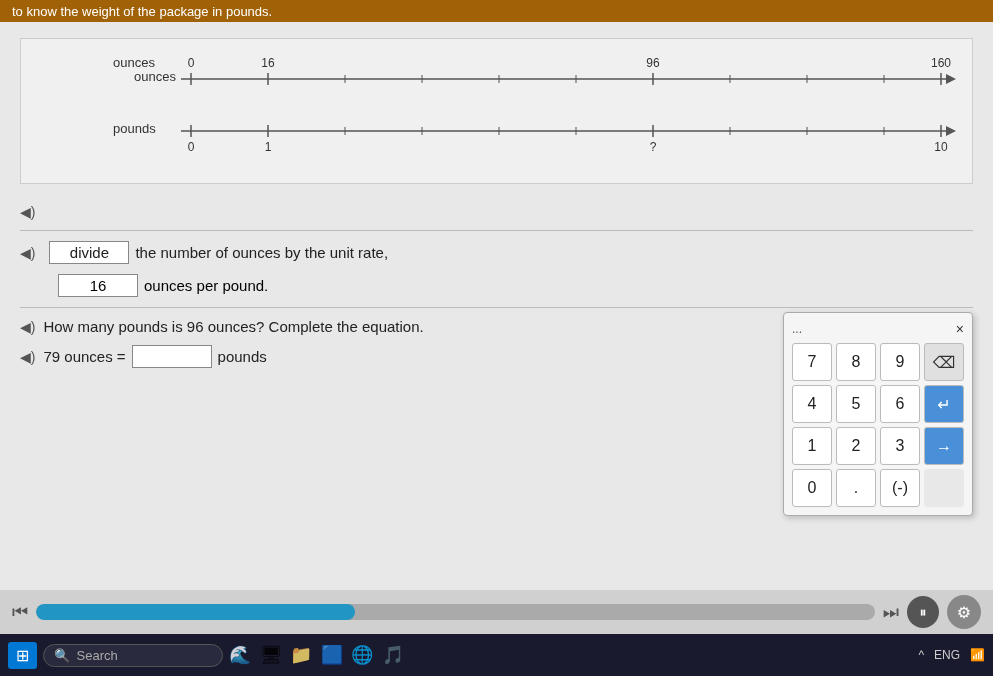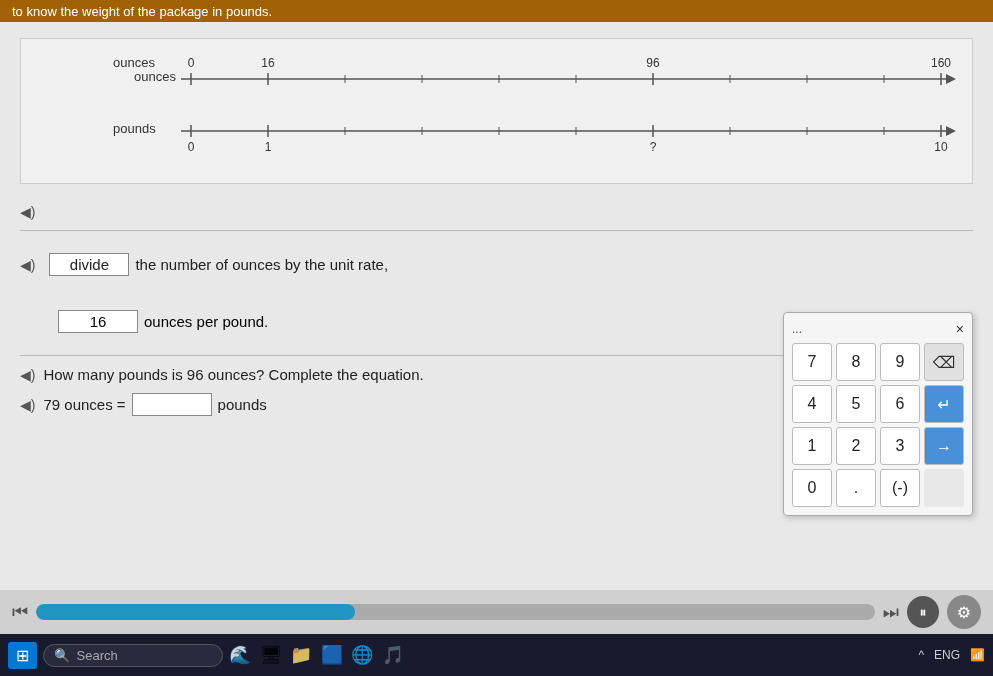--- a/index.html
+++ b/index.html
@@ -78,21 +78,21 @@
       color: #555;
       cursor: pointer;
       font-size: 14px;
     }
 
     .inline-box {
       display: inline-block;
       border: 1px solid #888;
       background: white;
       padding: 2px 10px;
-      margin: 12px 6px;
+      margin: 0 6px;
       font-size: 15px;
       min-width: 80px;
       text-align: center;
     }
 
     .inline-input {
       display: inline-block;
       border: 1px solid #888;
       background: white;
       padding: 2px 6px;

